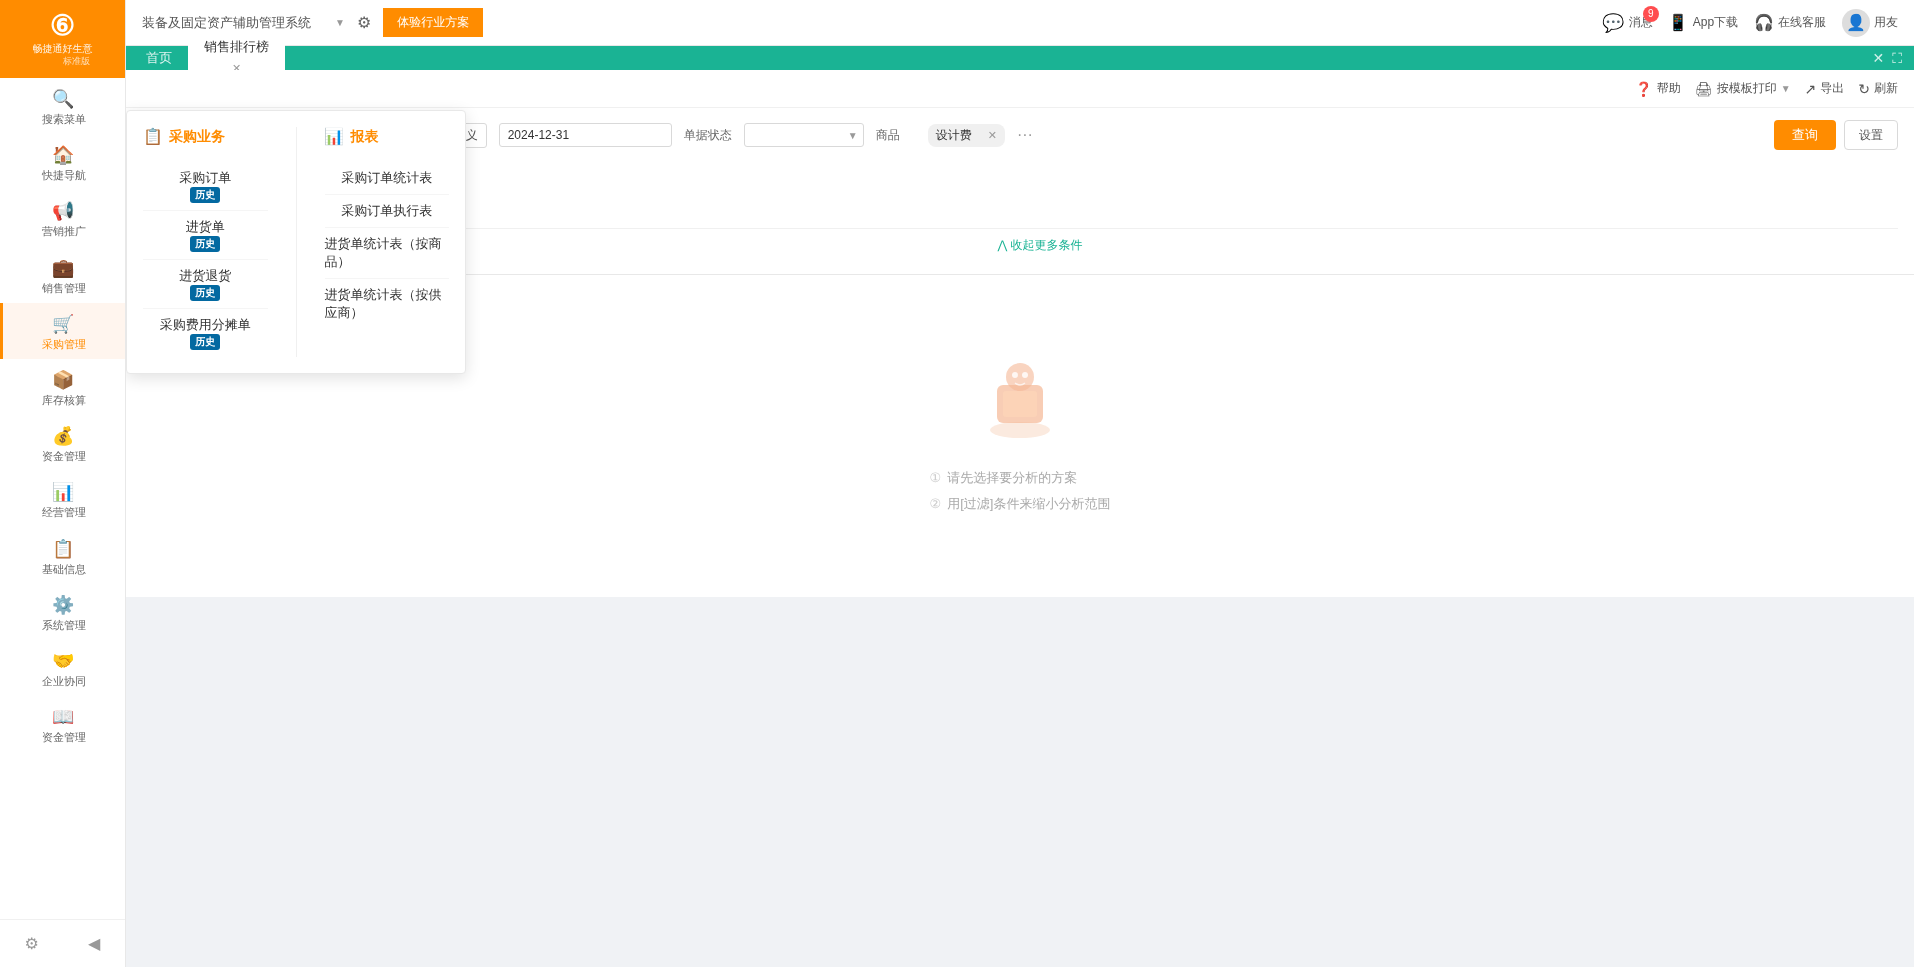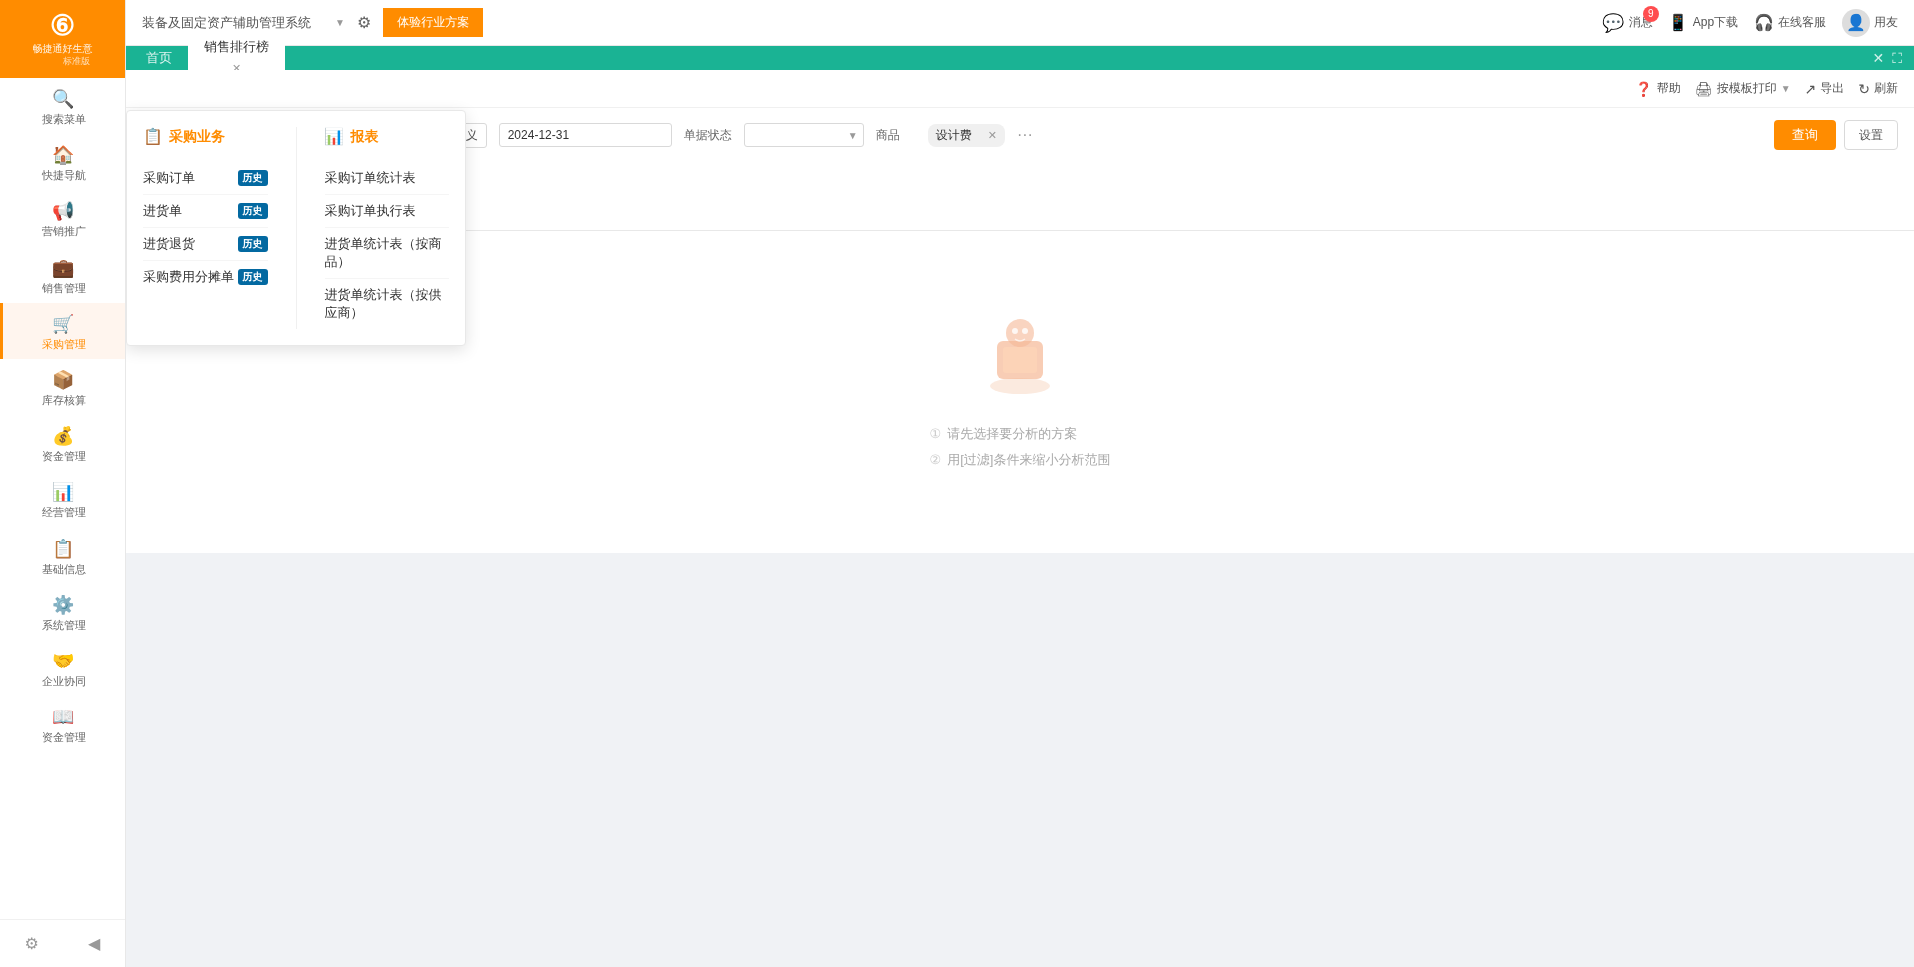--- a/index.html
+++ b/index.html
@@ -378,20 +378,21 @@
     .dropdown-col-header .col-icon { font-size: 16px; }
     .dropdown-item {
       display: flex;
       align-items: center;
       justify-content: space-between;
       padding: 7px 0;
       font-size: 13px;
       color: #333;
       cursor: pointer;
       border-bottom: 1px solid #f5f5f5;
+      flex-direction: column;
     }
     .dropdown-item:last-child { border-bottom: none; }
     .dropdown-item .history-badge {
       background: #0369a1;
       color: white;
       font-size: 10px;
       padding: 1px 5px;
       border-radius: 3px;
       font-weight: bold;
     }
@@ -602,20 +603,24 @@
           <div class="select-wrapper">
             <select class="filter-select" style="min-width:80px;">
               <option></option>
             </select>
             <span class="chevron-icon">▼</span>
           </div>
           <span class="filter-label">客户</span>
           <span class="filter-dots">···</span>
         </div>
 
+        <div class="collapse-more">
+          <span>⋀ </span>
+          <span>收起更多条件</span>
+        </div>
       </div>
 
       <div class="empty-state">
         <div class="empty-icon">
           <svg width="90" height="90" viewBox="0 0 90 90">
             <ellipse cx="45" cy="75" rx="30" ry="8" fill="#f5cbb0" opacity="0.4"></ellipse>
             <rect x="22" y="30" width="46" height="38" rx="6" fill="#f5b896" opacity="0.7"></rect>
             <rect x="28" y="36" width="34" height="26" rx="3" fill="#fdd5b8" opacity="0.8"></rect>
             <circle cx="45" cy="22" r="14" fill="#f5b896" opacity="0.6"></circle>
             <circle cx="40" cy="20" r="3" fill="white" opacity="0.8"></circle>

